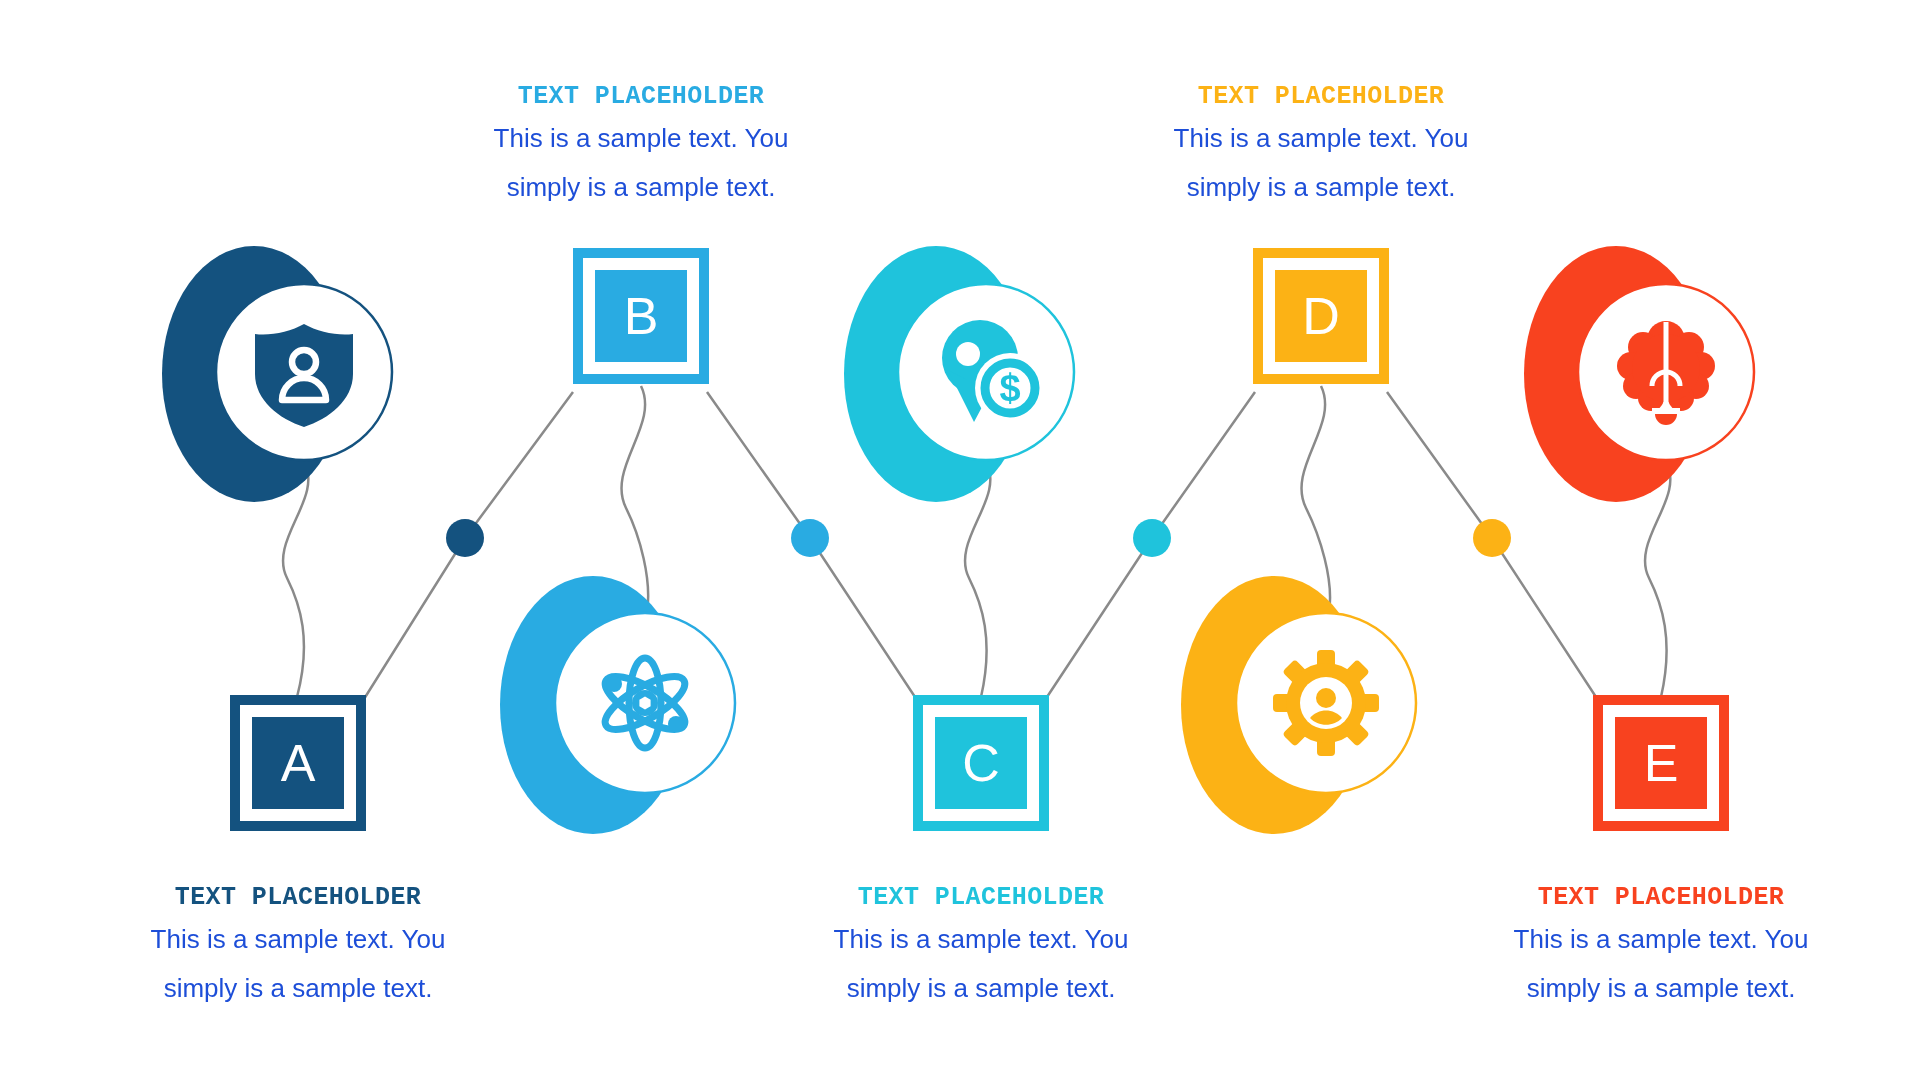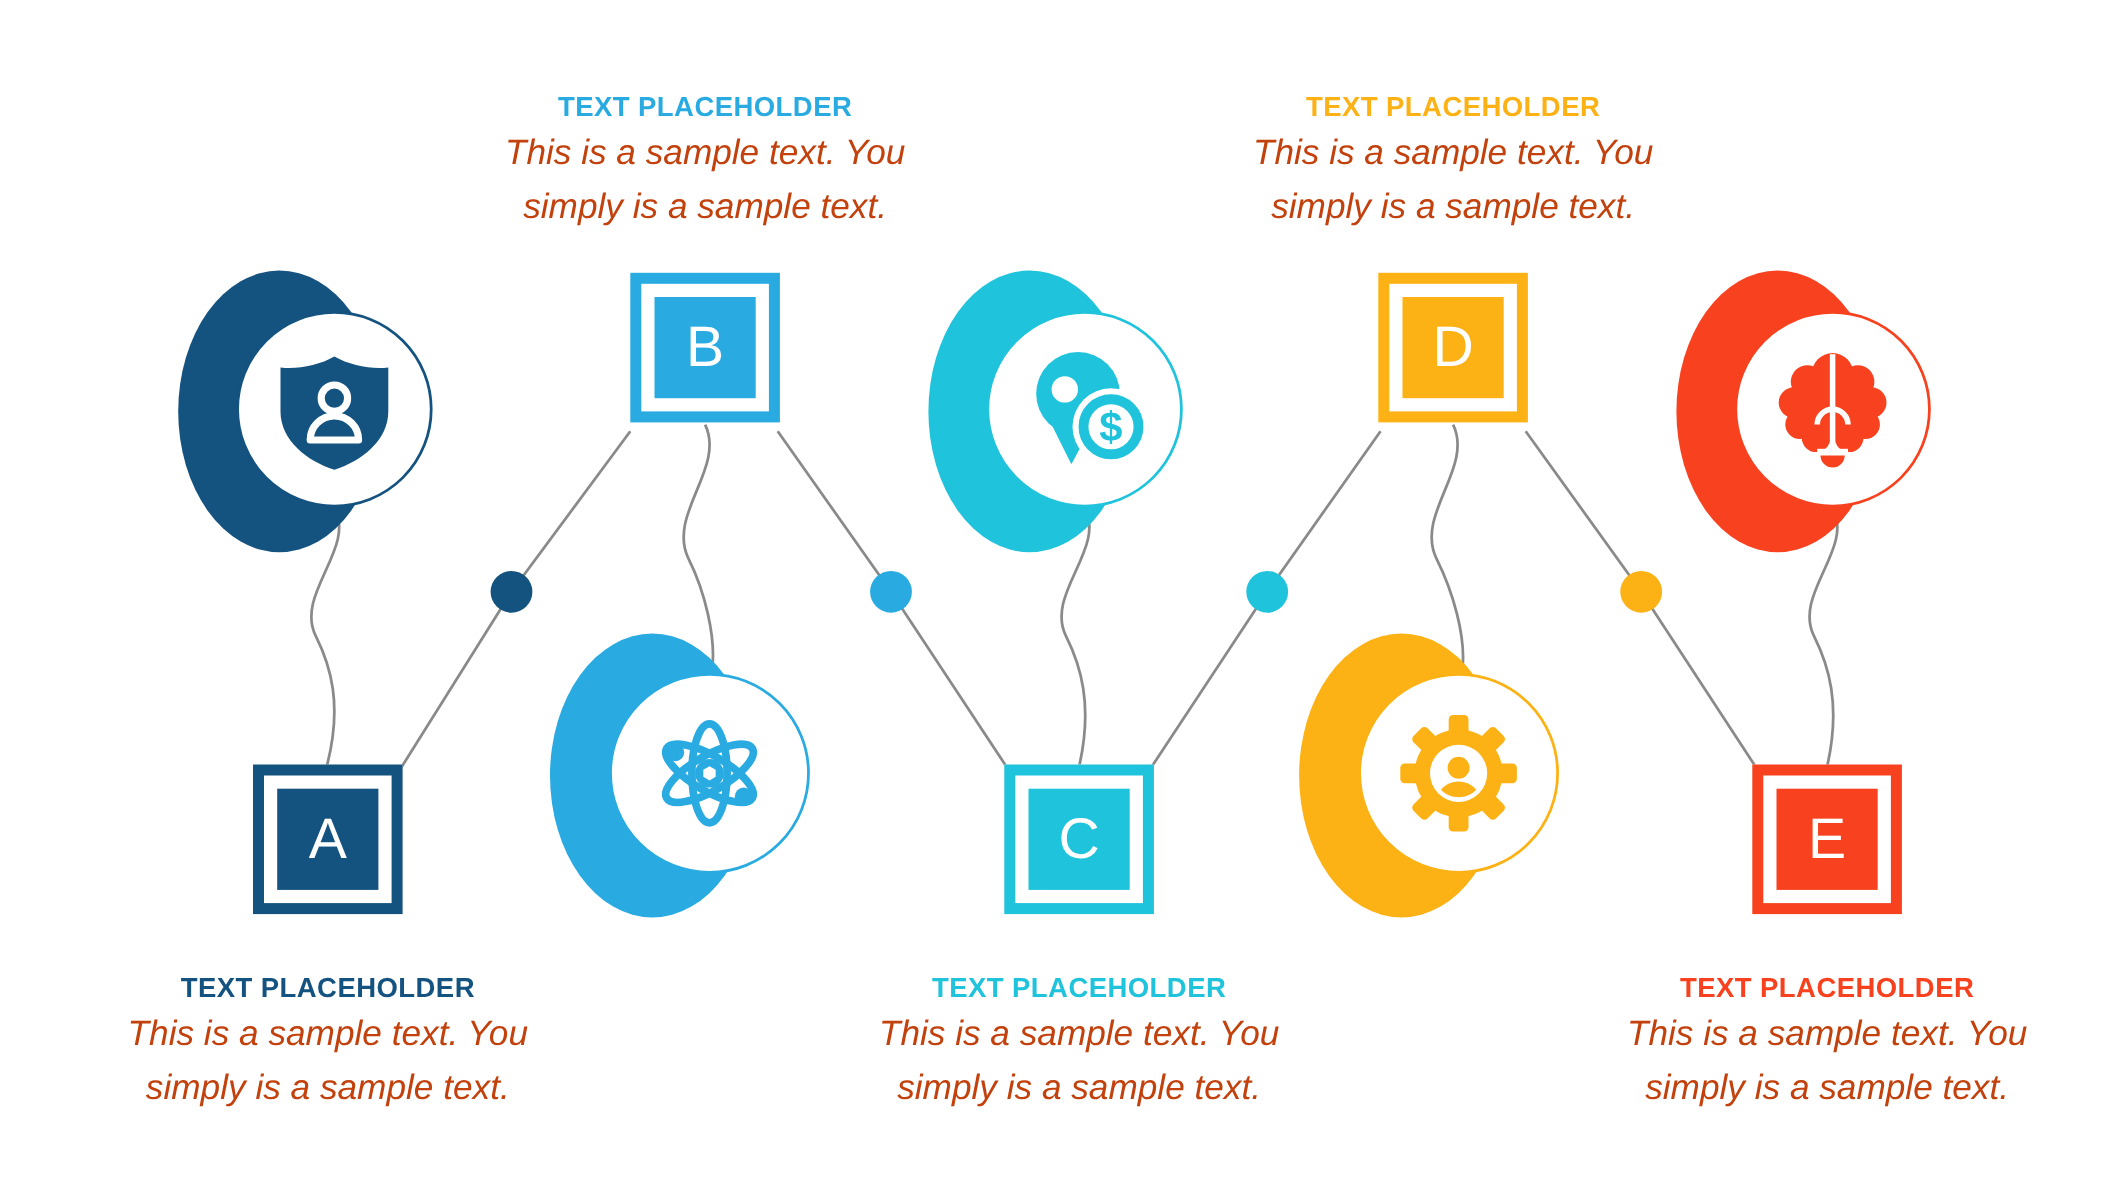--- a/index.html
+++ b/index.html
@@ -9,22 +9,22 @@
   .letter-box{position:absolute;width:136px;height:136px;box-sizing:border-box;
               border-width:10px;border-style:solid;background:#fff;padding:12px;}
   .letter-inner{width:100%;height:100%;display:flex;align-items:center;justify-content:center;
                 color:#fff;font-size:52px;font-weight:400;line-height:1;}
   .b-a{border-color:#14527F;} .b-a .letter-inner{background:#14527F;}
   .b-b{border-color:#29ABE2;} .b-b .letter-inner{background:#29ABE2;}
   .b-c{border-color:#1FC3DC;} .b-c .letter-inner{background:#1FC3DC;}
   .b-d{border-color:#FCB215;} .b-d .letter-inner{background:#FCB215;}
   .b-e{border-color:#F8421F;} .b-e .letter-inner{background:#F8421F;}
   .text-block{position:absolute;width:420px;text-align:center;}
-  .tb-heading{font-size:25px;font-weight:700;letter-spacing:.4px;line-height:34px;}
-  .tb-body{font-size:32px;color:#c2410c;line-height:49px;font-weight:400;font-style:italic;}
+  .tb-heading{font-size:25px;font-weight:700;letter-spacing:.4px;line-height:34px;font-family:Liberation Mono, monospace;}
+  .tb-body{font-size:26px;color:#1d4ed8;line-height:49px;font-weight:400;}
   .h-a{color:#14527F;} .h-b{color:#29ABE2;} .h-c{color:#1FC3DC;}
   .h-d{color:#FCB215;} .h-e{color:#F8421F;}
 </style>
 </head>
 <body>
 
 <svg id="canvas" width="1920" height="1080" viewBox="0 0 1920 1080">
 
   <g stroke="#8A8A8A" stroke-width="2.5" fill="none">
     <polyline points="364,699 465,538 573,392"></polyline>

